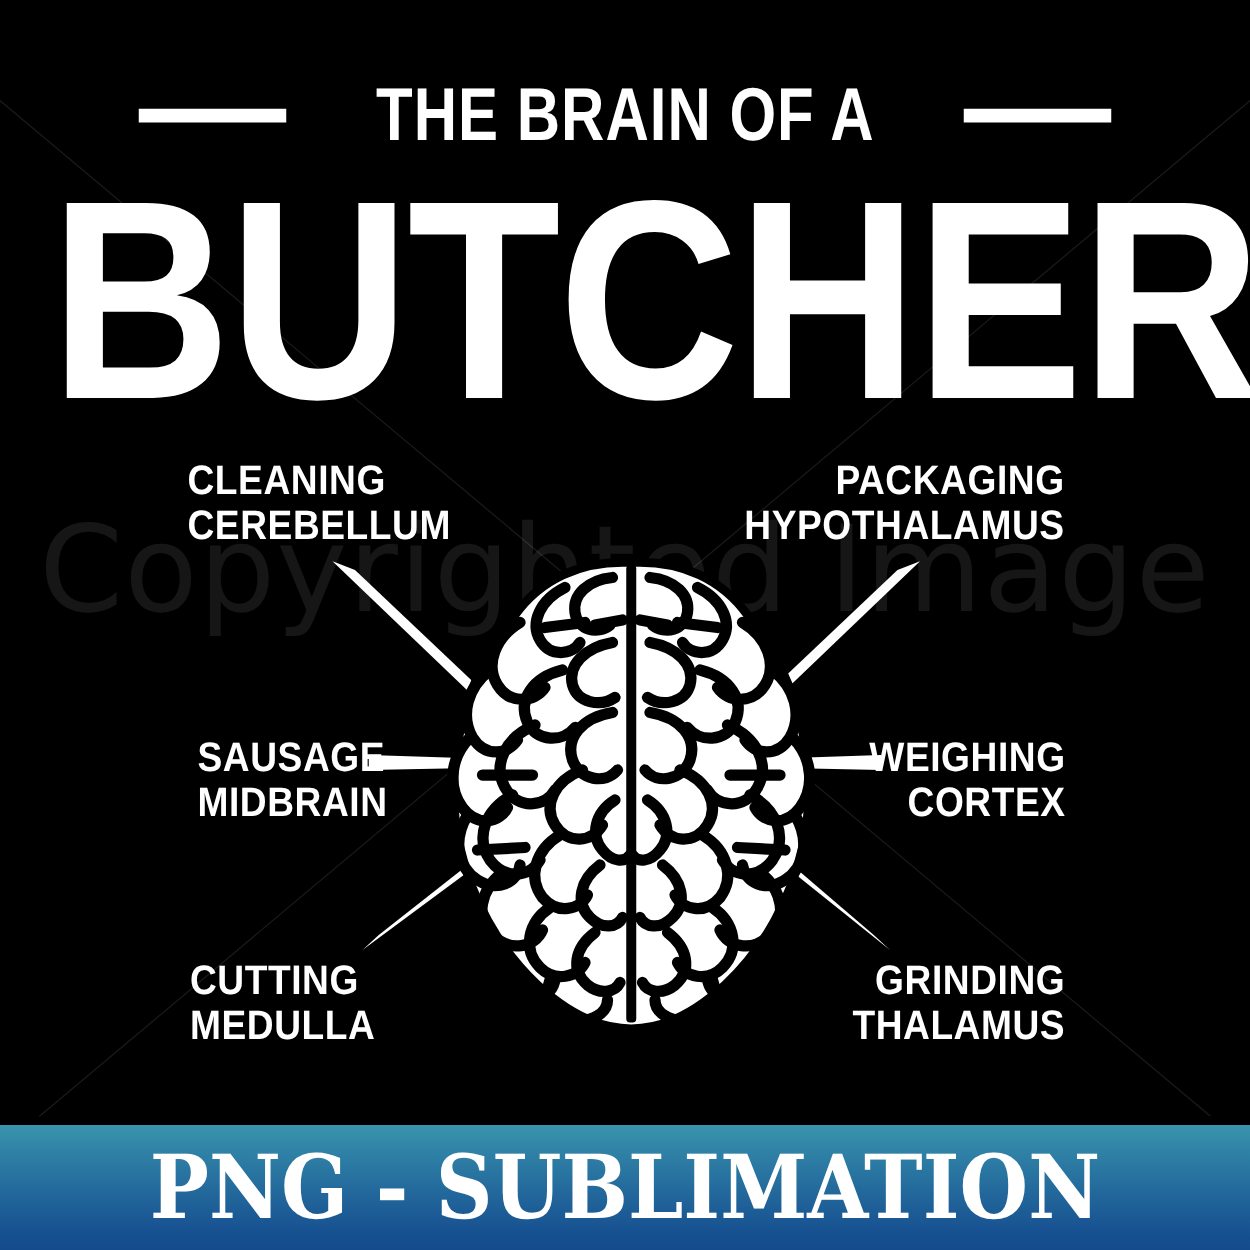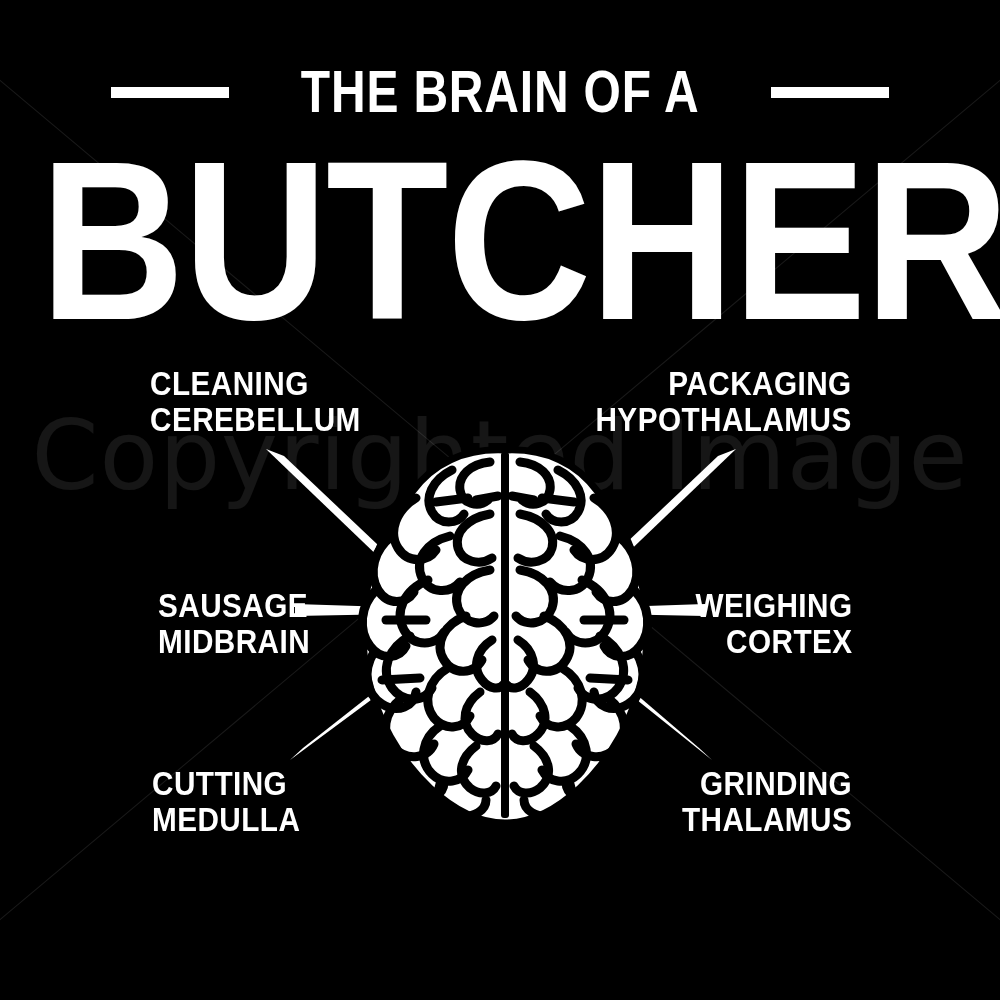--- a/index.html
+++ b/index.html
@@ -297,14 +297,17 @@
   <div class="label right lbl-weighing">
     <span class="l1">WEIGHING</span>
     <span class="l2">CORTEX</span>
   </div>
 
   <div class="label right lbl-grinding">
     <span class="l1">GRINDING</span>
     <span class="l2">THALAMUS</span>
   </div>
 
+  <div class="banner">
+    <span class="banner-text">PNG - SUBLIMATION</span>
+  </div>
 
 </div>
 
 </body></html>

